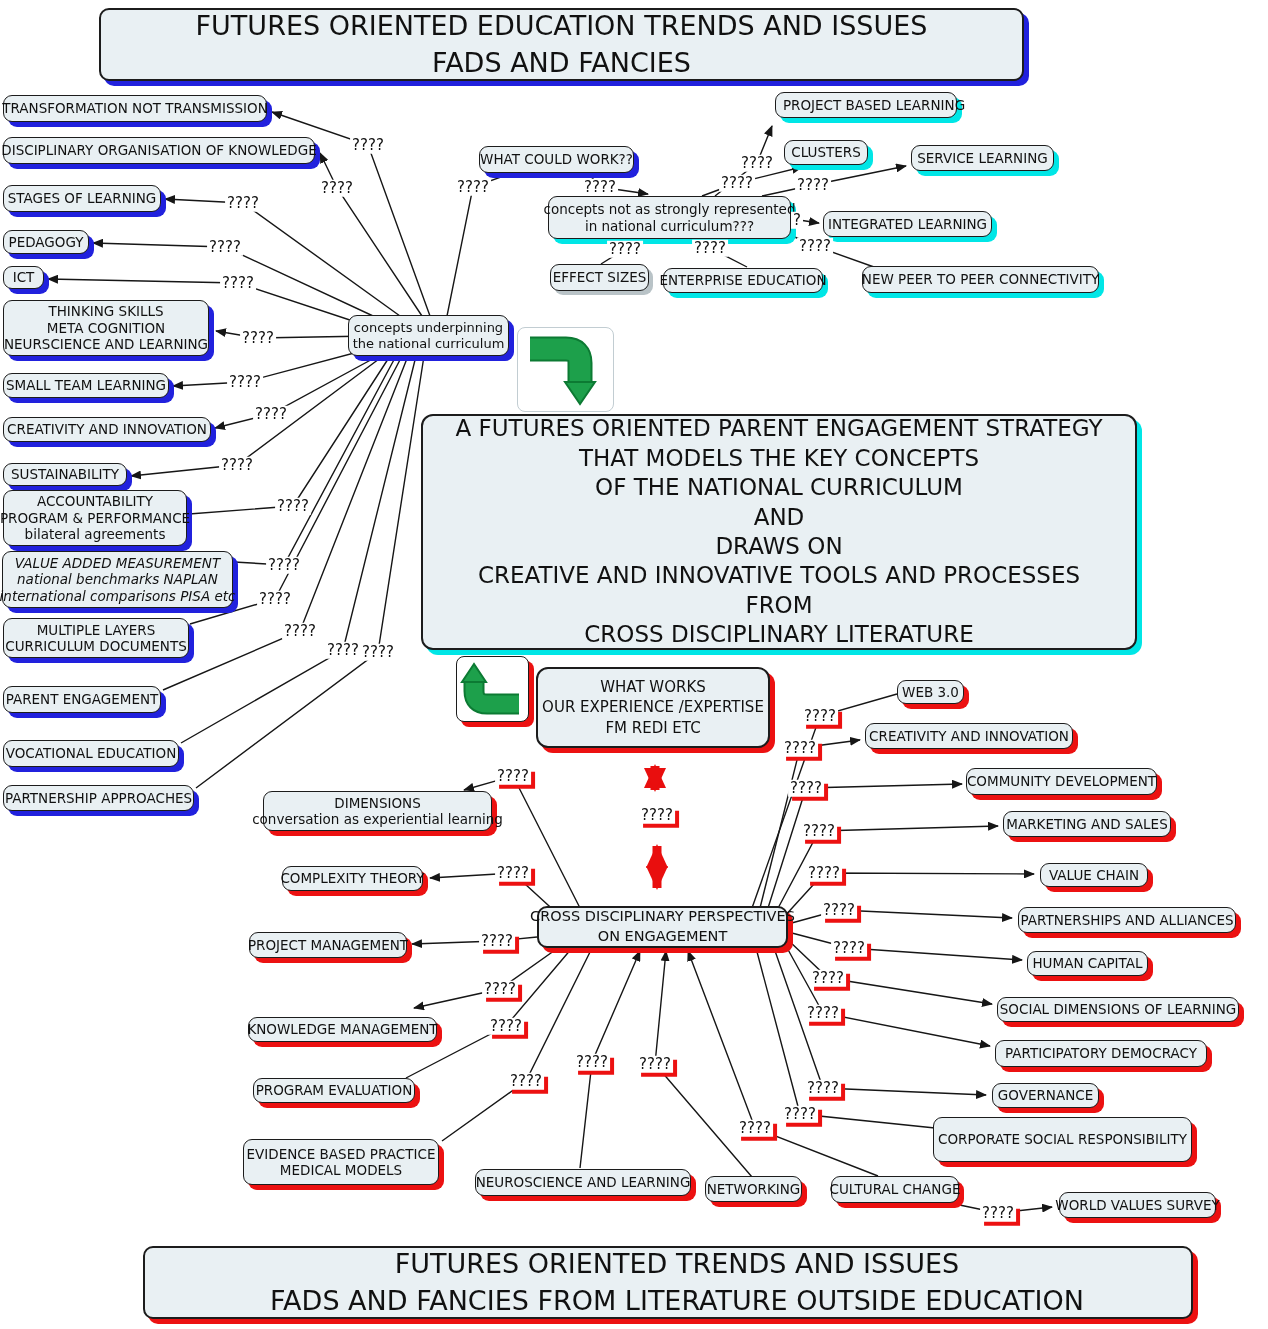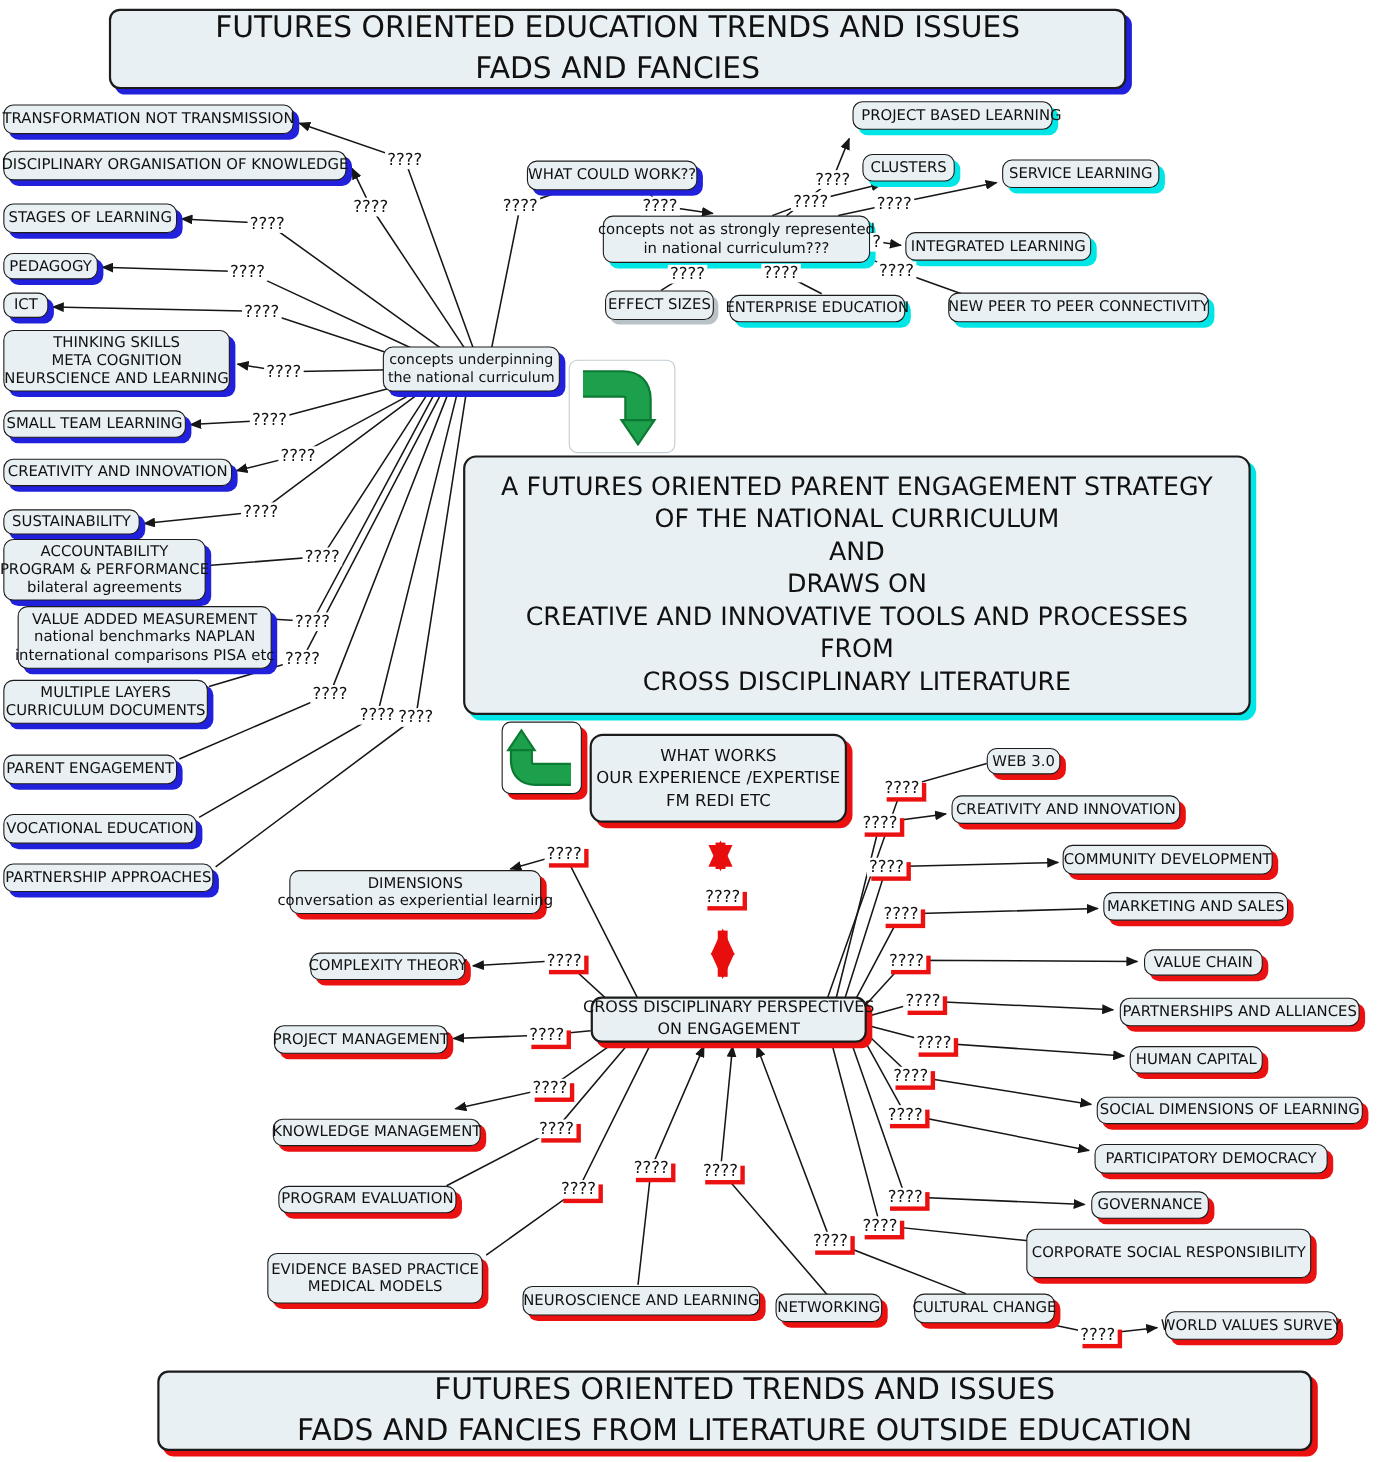--- a/index.html
+++ b/index.html
@@ -140,21 +140,21 @@
         <span class="ln">CREATIVITY AND INNOVATION</span>
       </div>
       <div class="node sh-blue" style="left: 3px; top: 463px; width: 124px; height: 23px;">
         <span class="ln">SUSTAINABILITY</span>
       </div>
       <div class="node sh-blue" style="left: 3px; top: 490px; width: 184px; height: 56px;">
         <span class="ln">ACCOUNTABILITY</span>
         <span class="ln">PROGRAM &amp; PERFORMANCE</span>
         <span class="ln">bilateral agreements</span>
       </div>
-      <div class="node sh-blue" style="left: 16px; top: 551px; width: 231px; height: 57px;">
+      <div class="node sh-blue" style="left: 2px; top: 551px; width: 231px; height: 57px; font-style: italic;">
         <span class="ln">VALUE ADDED MEASUREMENT</span>
         <span class="ln">national benchmarks NAPLAN</span>
         <span class="ln">international comparisons PISA etc</span>
       </div>
       <div class="node sh-blue" style="left: 3px; top: 618px; width: 186px; height: 40px;">
         <span class="ln">MULTIPLE LAYERS</span>
         <span class="ln">CURRICULUM DOCUMENTS</span>
       </div>
       <div class="node sh-blue" style="left: 3px; top: 686px; width: 158px; height: 27px;">
         <span class="ln">PARENT ENGAGEMENT</span>
@@ -192,20 +192,21 @@
         <span class="ln">EFFECT SIZES</span>
       </div>
       <div class="node sh-cyan" style="left: 663px; top: 268px; width: 160px; height: 25px;">
         <span class="ln">ENTERPRISE EDUCATION</span>
       </div>
       <div class="node sh-cyan" style="left: 862px; top: 266px; width: 237px; height: 27px;">
         <span class="ln">NEW PEER TO PEER CONNECTIVITY</span>
       </div>
       <div class="node sh-cyan kind-big" style="left: 421px; top: 414px; width: 716px; height: 236px;">
         <span class="ln">A FUTURES ORIENTED PARENT ENGAGEMENT STRATEGY</span>
+        <span class="ln">THAT MODELS THE KEY CONCEPTS</span>
         <span class="ln">OF THE NATIONAL CURRICULUM</span>
         <span class="ln">AND</span>
         <span class="ln">DRAWS ON</span>
         <span class="ln">CREATIVE AND INNOVATIVE TOOLS AND PROCESSES</span>
         <span class="ln">FROM</span>
         <span class="ln">CROSS DISCIPLINARY LITERATURE</span>
       </div>
       <div class="node sh-red kind-mid" style="left: 536px; top: 667px; width: 234px; height: 81px;">
         <span class="ln">WHAT WORKS</span>
         <span class="ln">OUR EXPERIENCE /EXPERTISE</span>

